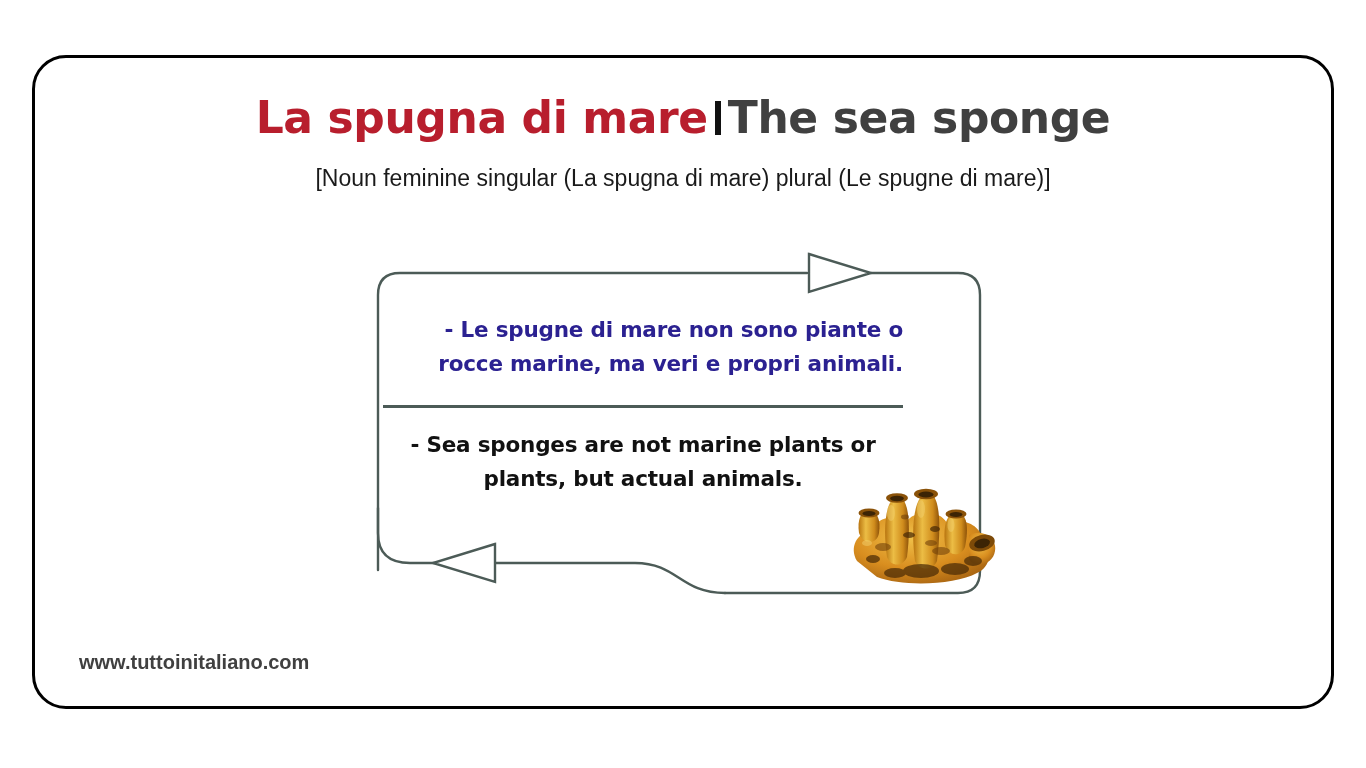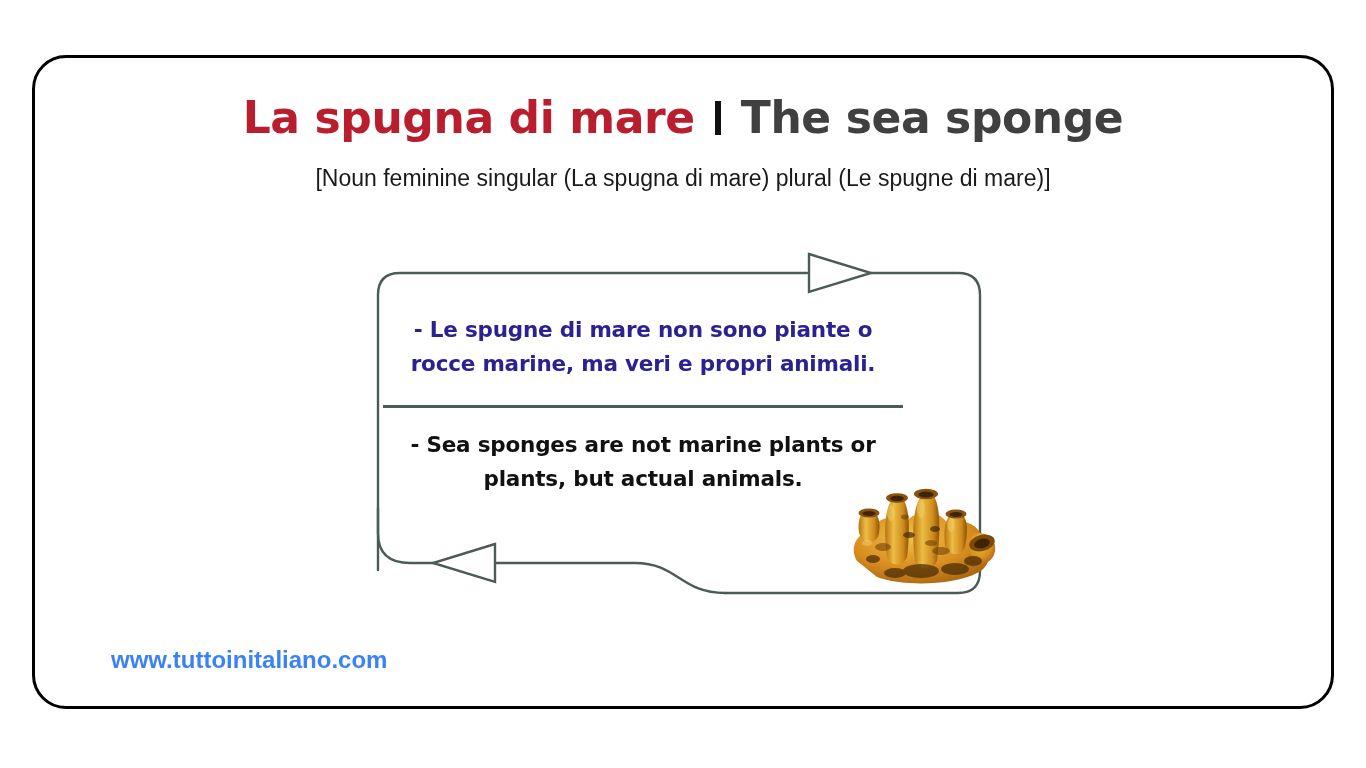--- a/index.html
+++ b/index.html
@@ -33,21 +33,21 @@
     position: absolute;
     left: 0;
     top: 38px;
     width: 100%;
     text-align: center;
   }
   #title-row {
     display: flex;
     align-items: center;
     justify-content: center;
-    gap: 20px;
+    gap: 7px;
     line-height: 1;
   }
   .title-word {
     font-size: 44px;
     font-weight: bold;
     letter-spacing: -0.4px;
     white-space: nowrap;
     font-family: "DejaVu Sans", sans-serif;
   }
   #title-it { color: #b81e2d; }
@@ -85,21 +85,21 @@
     width: 520px;
     text-align: center;
   }
   .phrase {
     font-family: "DejaVu Sans", sans-serif;
     font-weight: bold;
     font-size: 21.5px;
     line-height: 1.58;
     letter-spacing: -0.2px;
   }
-  #phrase-it { color: #2b2191; }
+  #phrase-it { color: #2b2191; text-align: right; }
   #phrase-en { color: #111111; }
   #phrase-divider {
     height: 3px;
     background: #4c5b57;
     margin: 24px 0 20px 0;
     width: 100%;
   }
 
   
   #sponge {
@@ -109,25 +109,24 @@
     width: 158px;
     height: 116px;
   }
   #sponge svg { display: block; }
 
   
   #footer {
     position: absolute;
     left: 44px;
     bottom: 32px;
-    font-size: 24px;
+    font-size: 20px;
     font-weight: bold;
-    color: #3b82f6;
+    color: #404040;
     font-family: "Liberation Sans", sans-serif;
-    margin-left: 32px;
   }
 </style>
 </head>
 <body>
 
 <div id="card">
 
   <div id="header">
     <div id="title-row">
       <span class="title-word" id="title-it">La spugna di mare</span>

